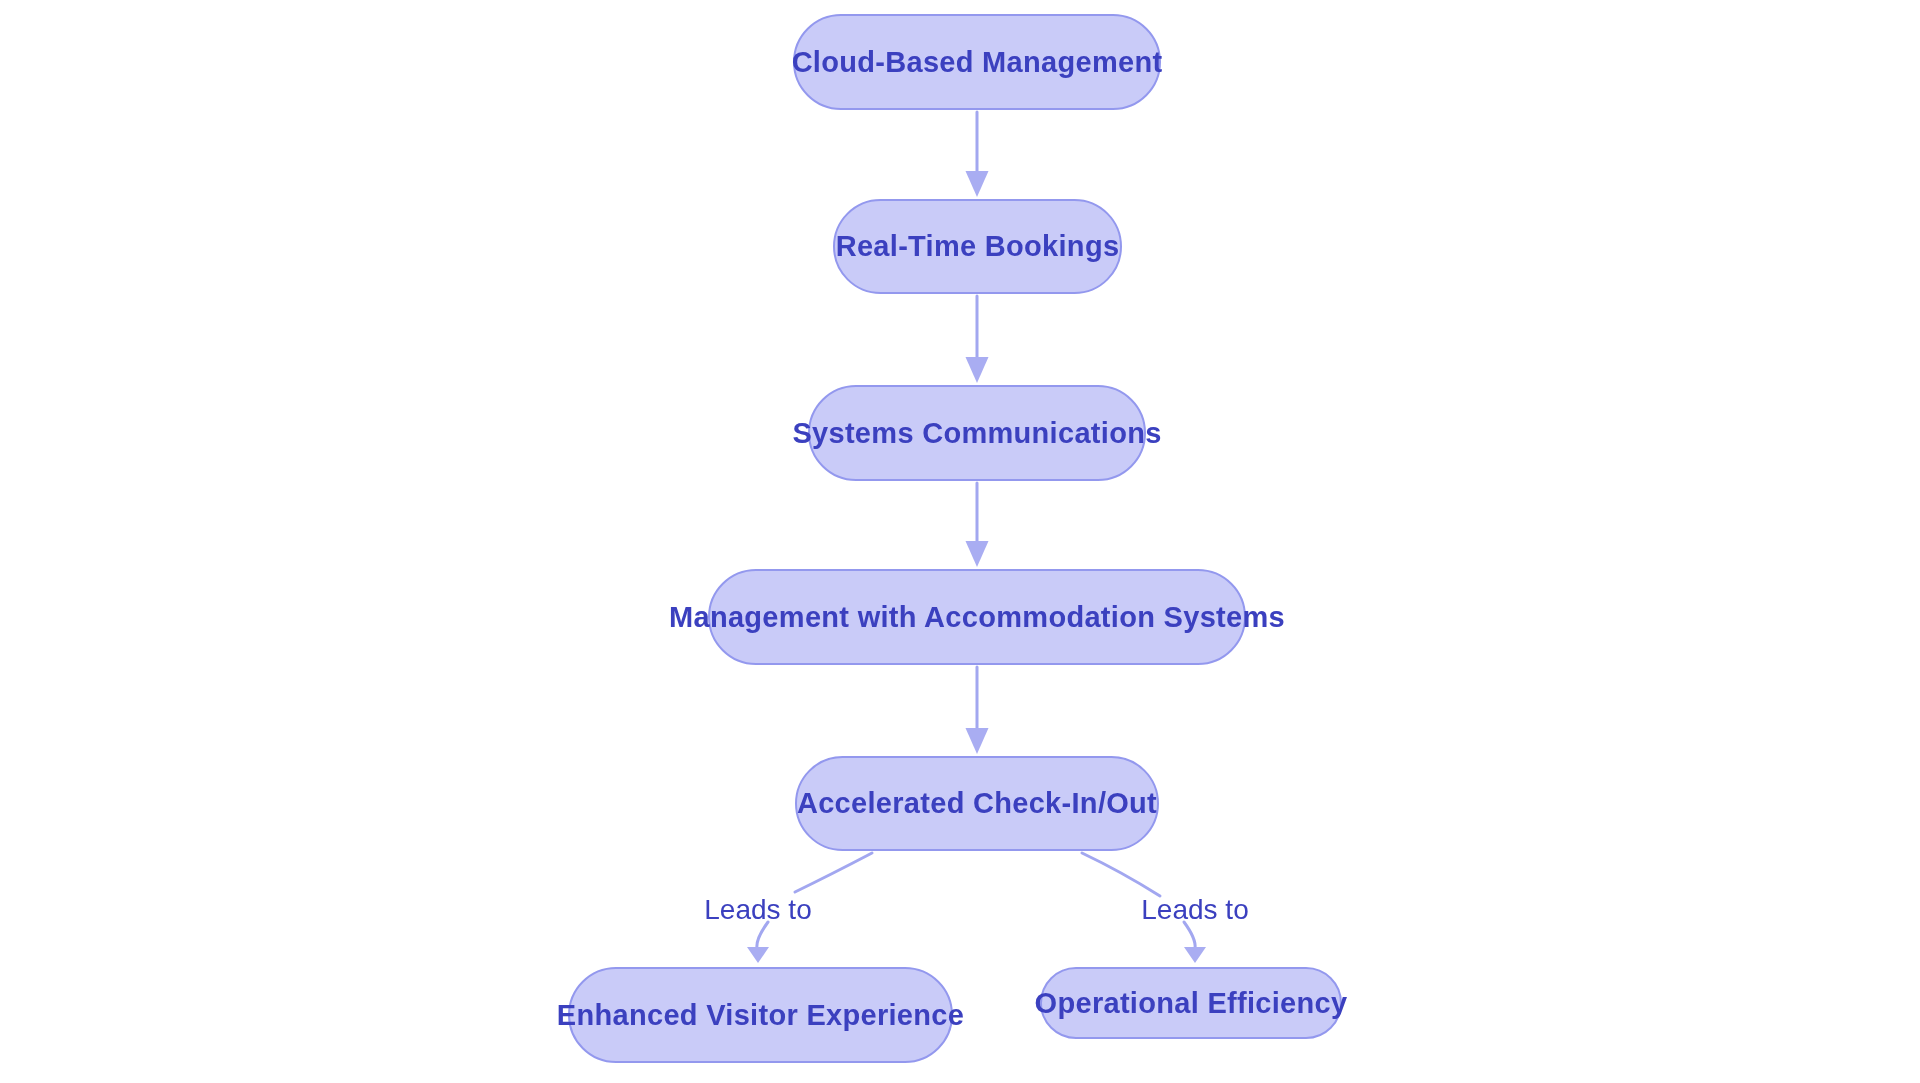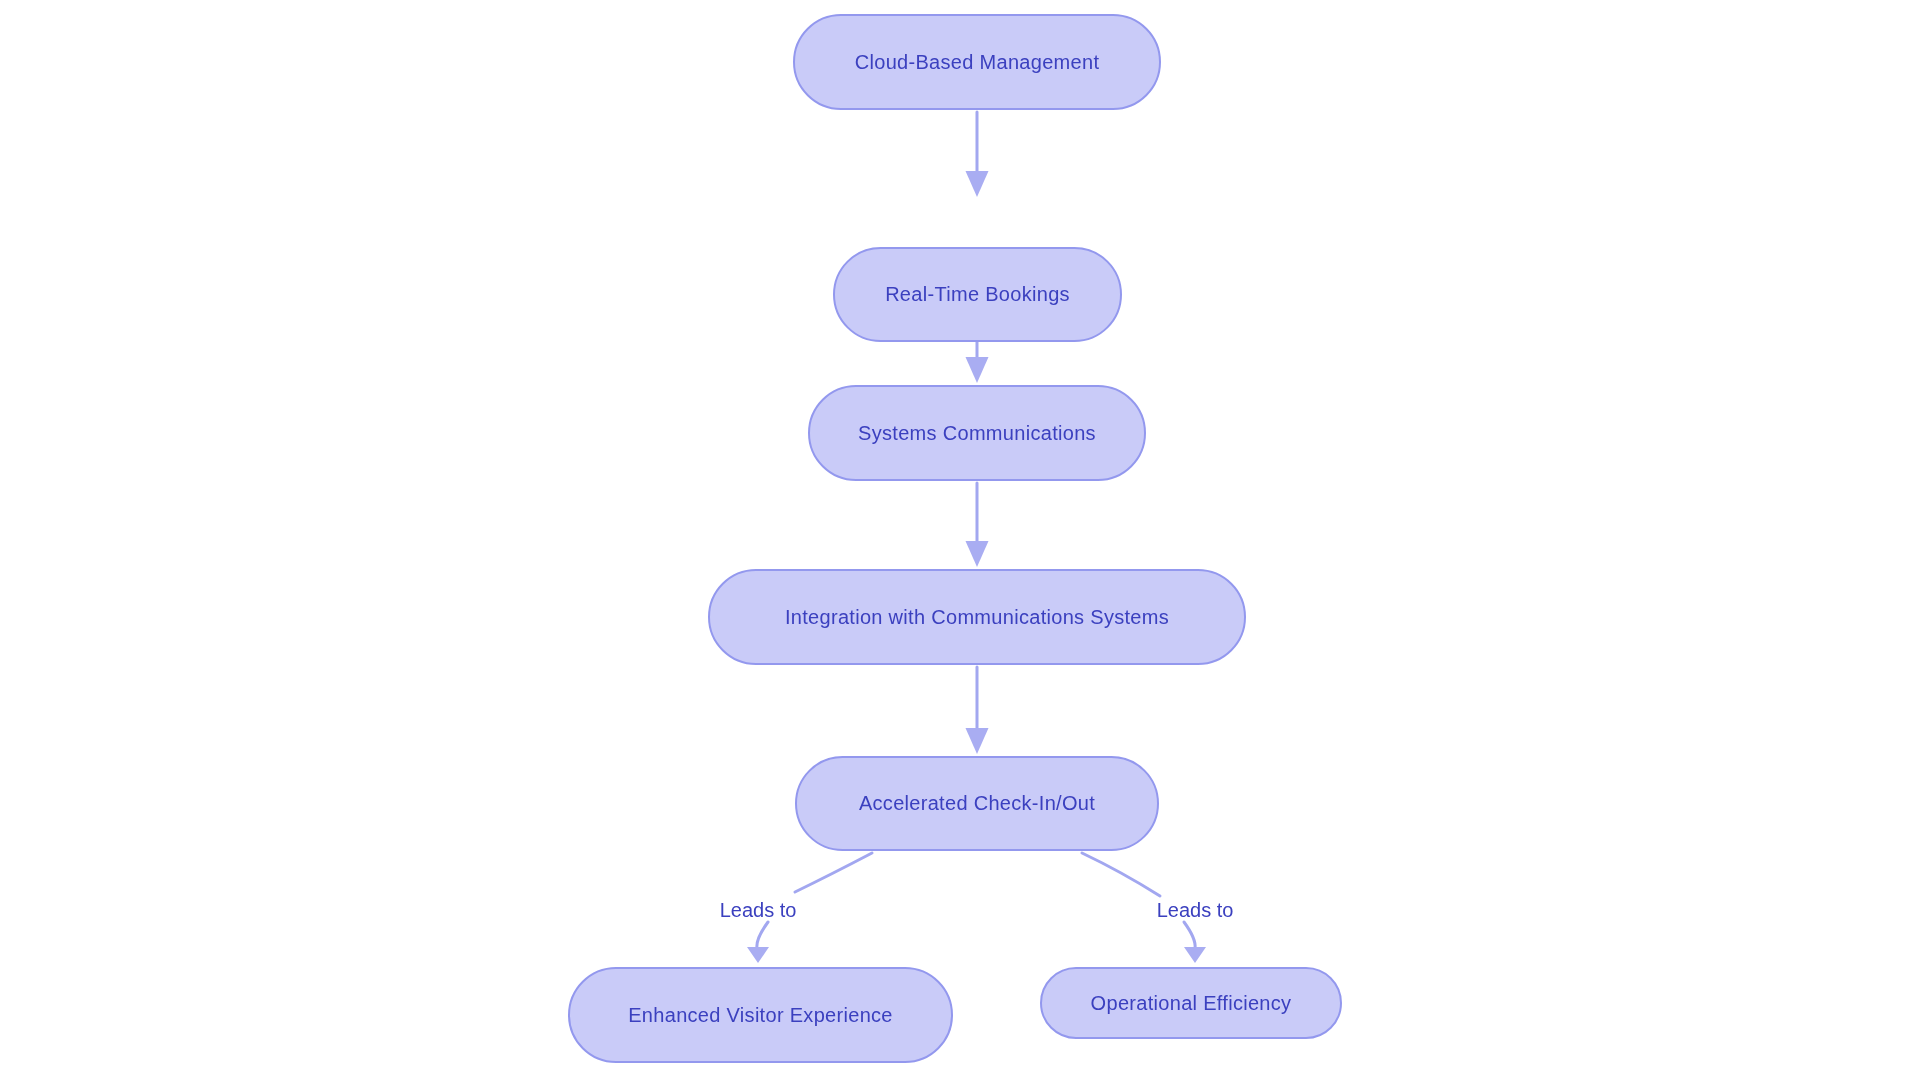--- a/index.html
+++ b/index.html
@@ -40,38 +40,38 @@
   }
   .node {
     position: absolute;
     display: flex;
     align-items: center;
     justify-content: center;
     background: var(--node_fill);
     border: 2px solid var(--node_border);
     border-radius: 48px;
     color: var(--node_text);
-    font-size: 20px;
-    font-weight: 400;
+    font-size: 29px;
+    font-weight: 700;
     letter-spacing: 0.3px;
     text-align: center;
     white-space: nowrap;
   }
   #node-1 { left: 793px; top: 14px;  width: 368px; height: 96px; }
-  #node-2 { left: 833px; top: 199px; width: 289px; height: 95px; margin-top: 48px; }
+  #node-2 { left: 833px; top: 199px; width: 289px; height: 95px; }
   #node-3 { left: 808px; top: 385px; width: 338px; height: 96px; }
   #node-4 { left: 708px; top: 569px; width: 538px; height: 96px; }
   #node-5 { left: 795px; top: 756px; width: 364px; height: 95px; }
   #node-6 { left: 568px; top: 967px; width: 385px; height: 96px; }
   #node-7 { left: 1040px; top: 967px; width: 302px; height: 72px; }
   .edge-label {
     position: absolute;
     transform: translate(-50%, -50%);
     color: var(--label_text);
-    font-size: 20px;
+    font-size: 28px;
     font-weight: 500;
     white-space: nowrap;
   }
   #edge-label-left  { left: 758px;  top: 910px; }
   #edge-label-right { left: 1195px; top: 910px; }
 </style>
 </head>
 <body>
 
 <div class="canvas">
@@ -110,21 +110,21 @@
       <polygon class="edge-head" points="1184,947 1206,947 1195,963"></polygon>
     </g>
   </svg>
 
   <div class="node" id="node-1">Cloud-Based Management</div>
 
   <div class="node" id="node-2">Real-Time Bookings</div>
 
   <div class="node" id="node-3">Systems Communications</div>
 
-  <div class="node" id="node-4">Integration with Communications Systems</div>
+  <div class="node" id="node-4">Management with Accommodation Systems</div>
 
   <div class="node" id="node-5">Accelerated Check-In/Out</div>
 
   <div class="node" id="node-6">Enhanced Visitor Experience</div>
 
   <div class="node" id="node-7">Operational Efficiency</div>
 
   <span class="edge-label" id="edge-label-left">Leads to</span>
 
   <span class="edge-label" id="edge-label-right">Leads to</span>

